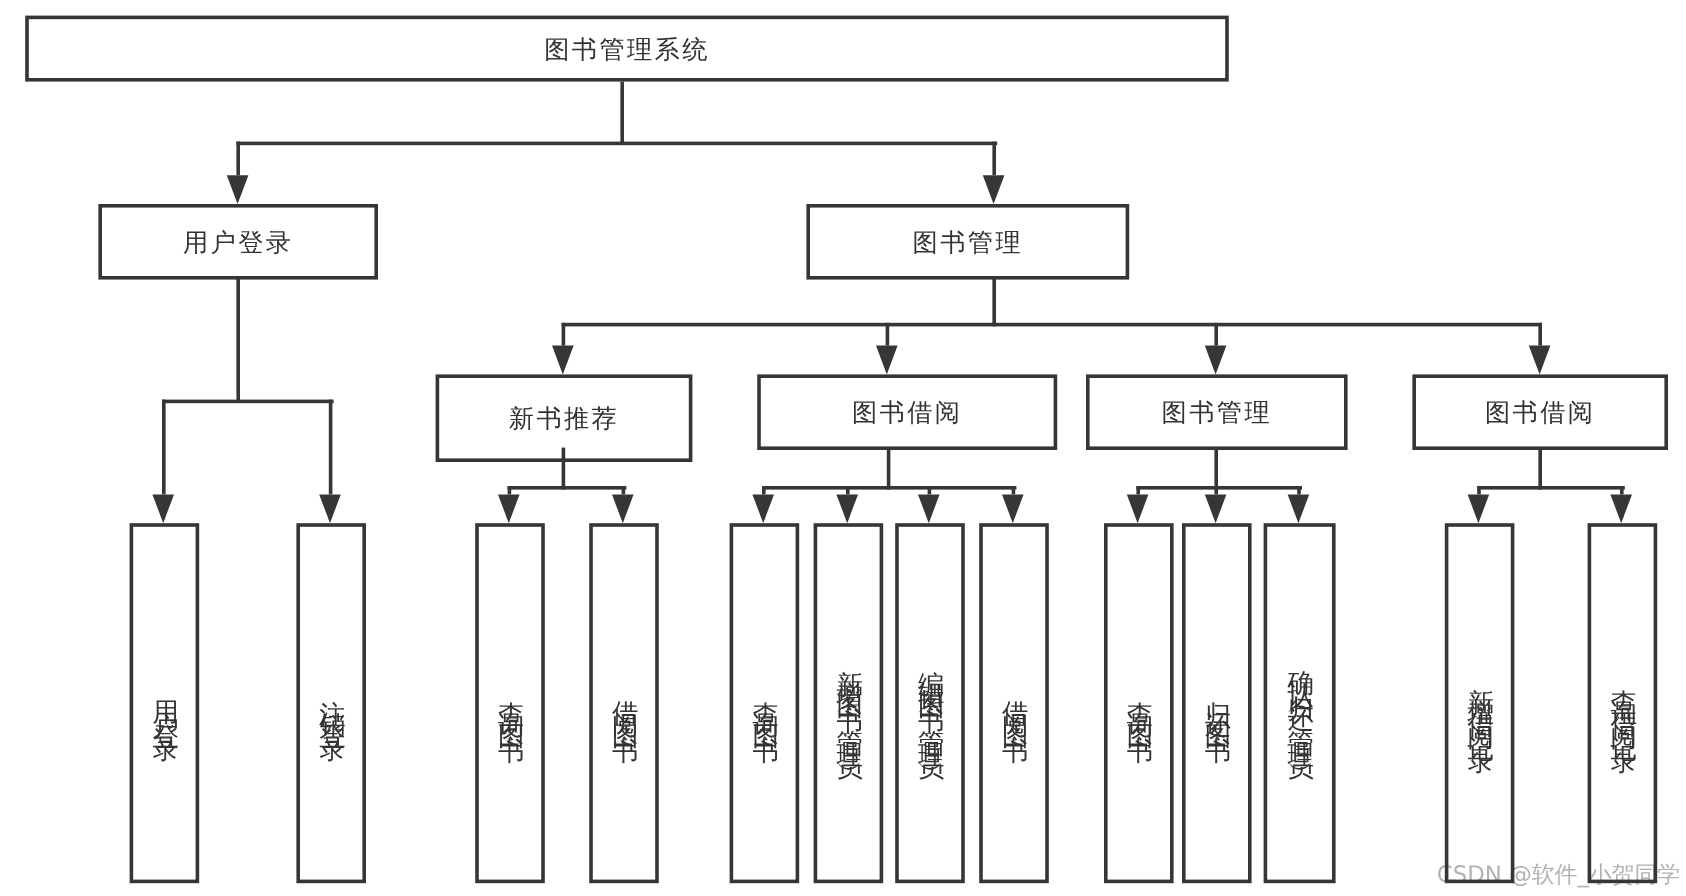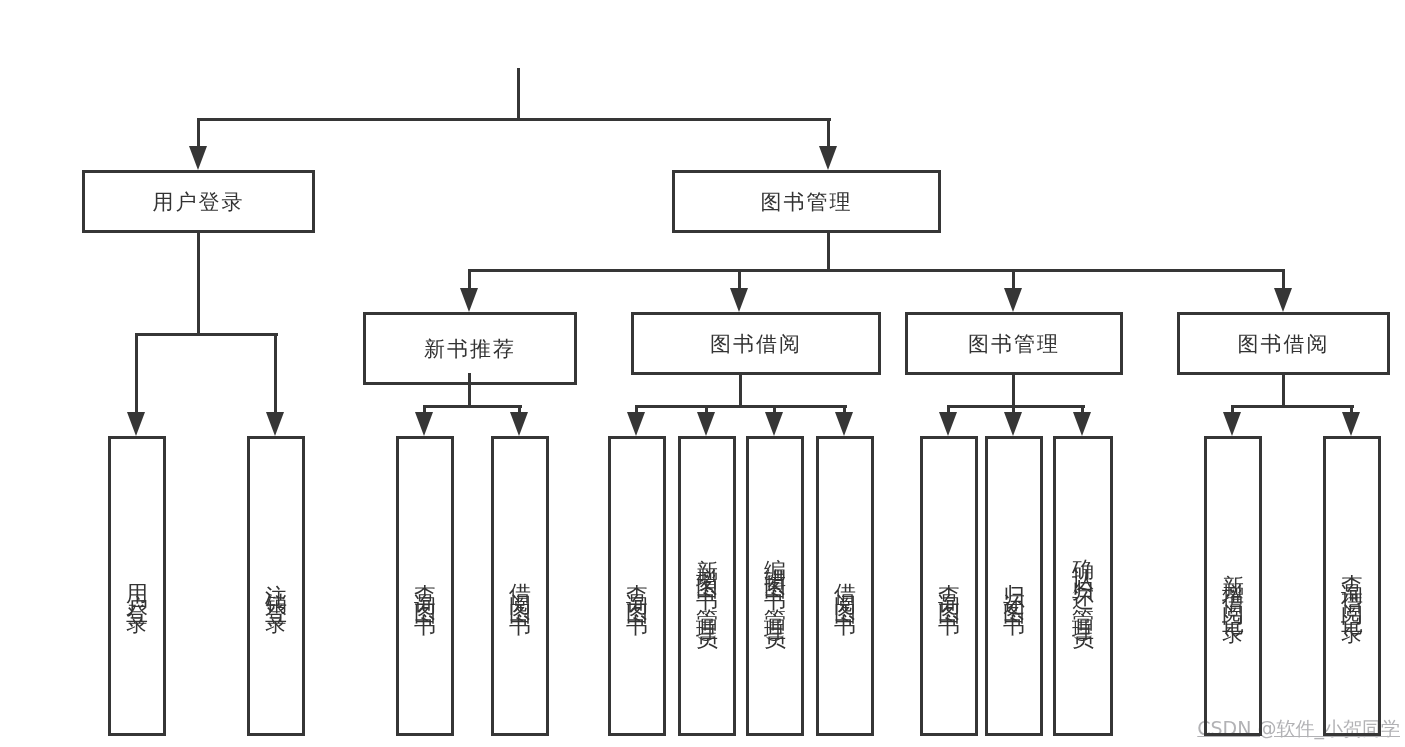--- a/index.html
+++ b/index.html
@@ -20,28 +20,29 @@
   .hline{height:3px;}
   .vline{width:3px;}
   .arrow{position:absolute;width:3px;background:#363636;z-index:1;}
   .arrow::after{
     content:"";position:absolute;left:-8px;top:100%;
     border-left:9.5px solid transparent;border-right:9.5px solid transparent;
     border-top:24px solid #363636;
   }
   .watermark{
     position:absolute;top:716px;right:5px;z-index:1;
-    font-size:19px;letter-spacing:0;color:#b2b2b5;text-decoration:underline;
+    font-size:19px;letter-spacing:0;color:#b2b2b5;
   }
 </style>
 </head>
 <body>
 
 <div class="canvas">
 
+  <div class="node" style="left:21px;top:13px;width:1003px;height:55px">图书管理系统</div>
 
   <div class="vline" style="left:517px;top:68px;height:52px"></div>
   <div class="hline" style="left:197px;top:118px;width:634px"></div>
   <div class="arrow" style="left:197px;top:118px;height:28px"></div>
   <div class="arrow" style="left:827px;top:118px;height:28px"></div>
 
   <div class="node" style="left:82px;top:170px;width:233px;height:63px">用户登录</div>
   <div class="node" style="left:672px;top:170px;width:269px;height:63px">图书管理</div>
 
   <div class="vline" style="left:197px;top:231px;height:104px"></div>

